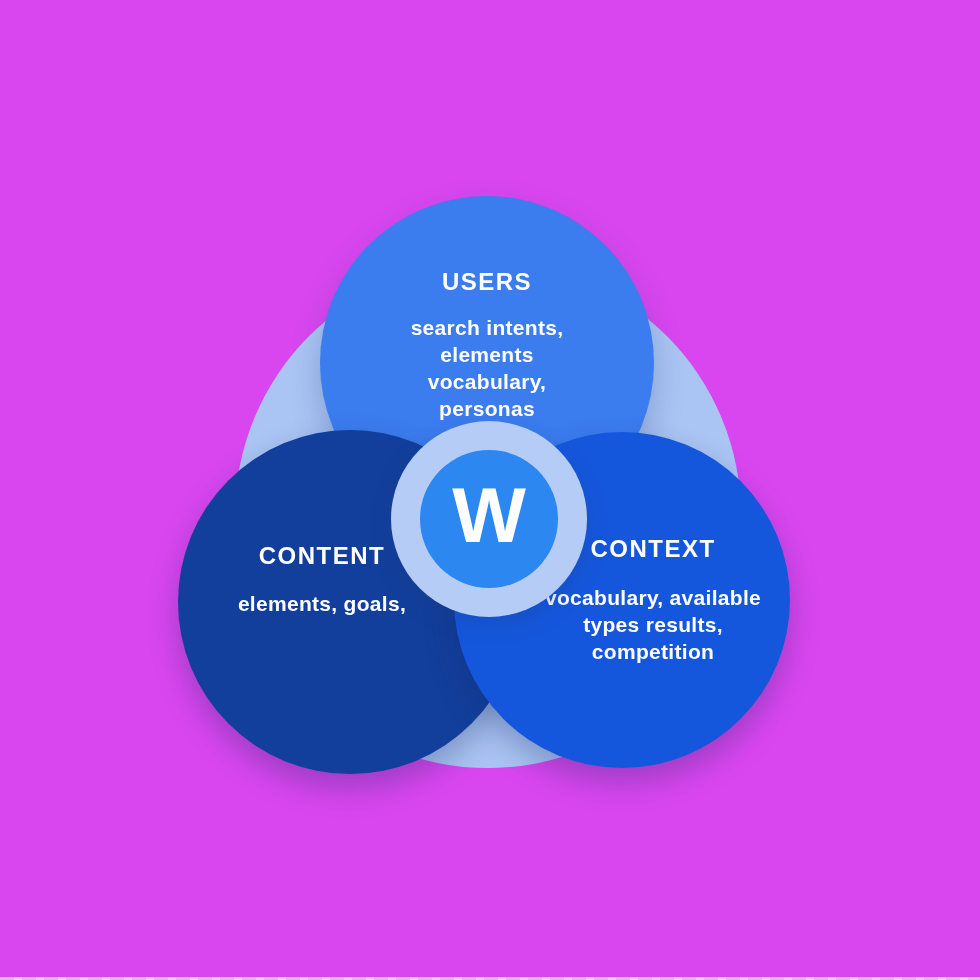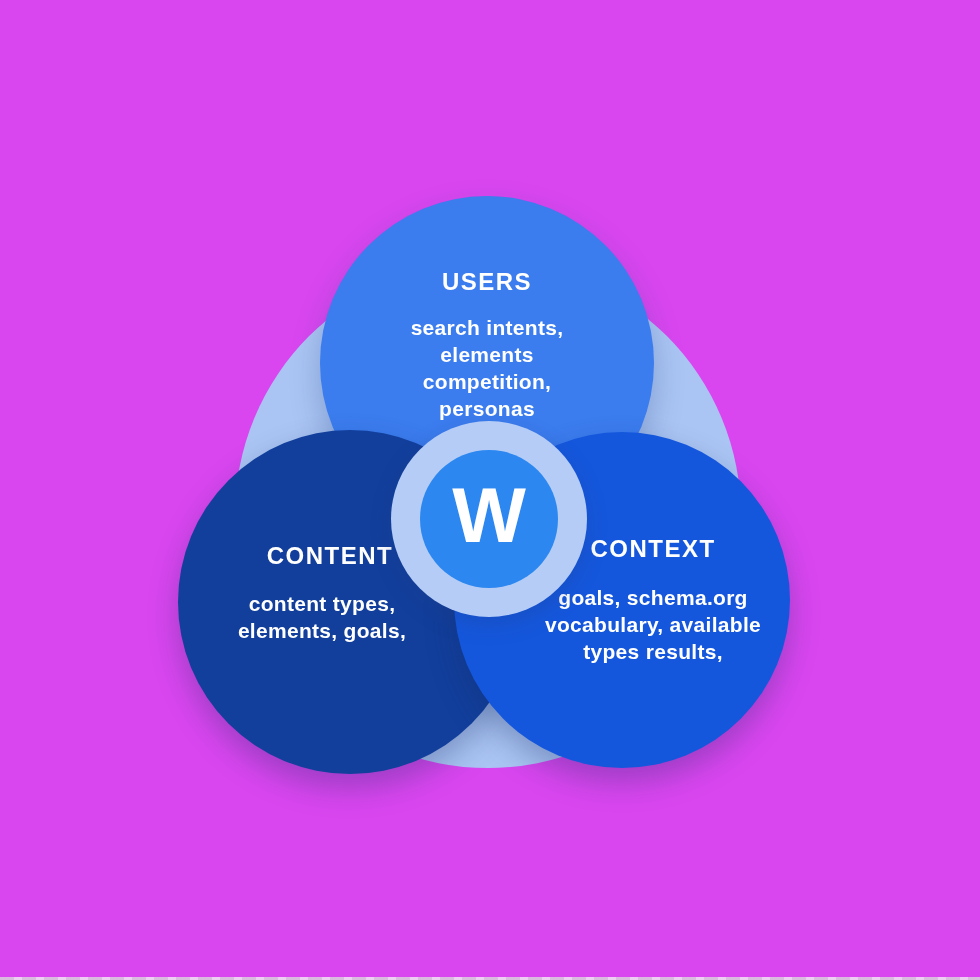--- a/index.html
+++ b/index.html
@@ -92,21 +92,21 @@
     width: 300px;
     color: #ffffff;
     font-size: 21px;
     font-weight: bold;
     letter-spacing: 0.3px;
     line-height: 27px;
     text-align: center;
   }
   #users-title   { left: 337px; top: 268px; }
   #users-lines   { left: 337px; top: 314px; }
-  #content-title { left: 180px; top: 542px; }
+  #content-title { left: 172px; top: 542px; }
   #content-lines { left: 172px; top: 590px; }
   #context-title { left: 503px; top: 535px; }
   #context-lines { left: 503px; top: 584px; }
   #bottom-edge-line {
     position: absolute;
     left: 0;
     bottom: 0;
     width: 100%;
     height: 3px;
     background: repeating-linear-gradient(
@@ -125,35 +125,34 @@
   <div id="bg-circle" class="circle"></div>
 
   <div id="users-circle" class="circle"></div>
   <div id="content-circle" class="circle"></div>
   <div id="context-circle" class="circle"></div>
 
   <div id="users-title" class="circle-title">USERS</div>
   <div id="users-lines" class="circle-lines">
     <div>search intents,</div>
     <div>elements</div>
-    <div>competition,</div>
+    <div>vocabulary,</div>
     <div>personas</div>
   </div>
 
   <div id="content-title" class="circle-title">CONTENT</div>
   <div id="content-lines" class="circle-lines">
-    <div>content types,</div>
     <div>elements, goals,</div>
   </div>
 
   <div id="context-title" class="circle-title">CONTEXT</div>
   <div id="context-lines" class="circle-lines">
-    <div>goals, schema.org</div>
     <div>vocabulary, available</div>
     <div>types results,</div>
+    <div>competition</div>
   </div>
 
   <div id="logo-ring" class="circle">
     <div id="logo-circle">
       <span id="logo-letter">W</span>
     </div>
   </div>
 
   <div id="bottom-edge-line"></div>
 

